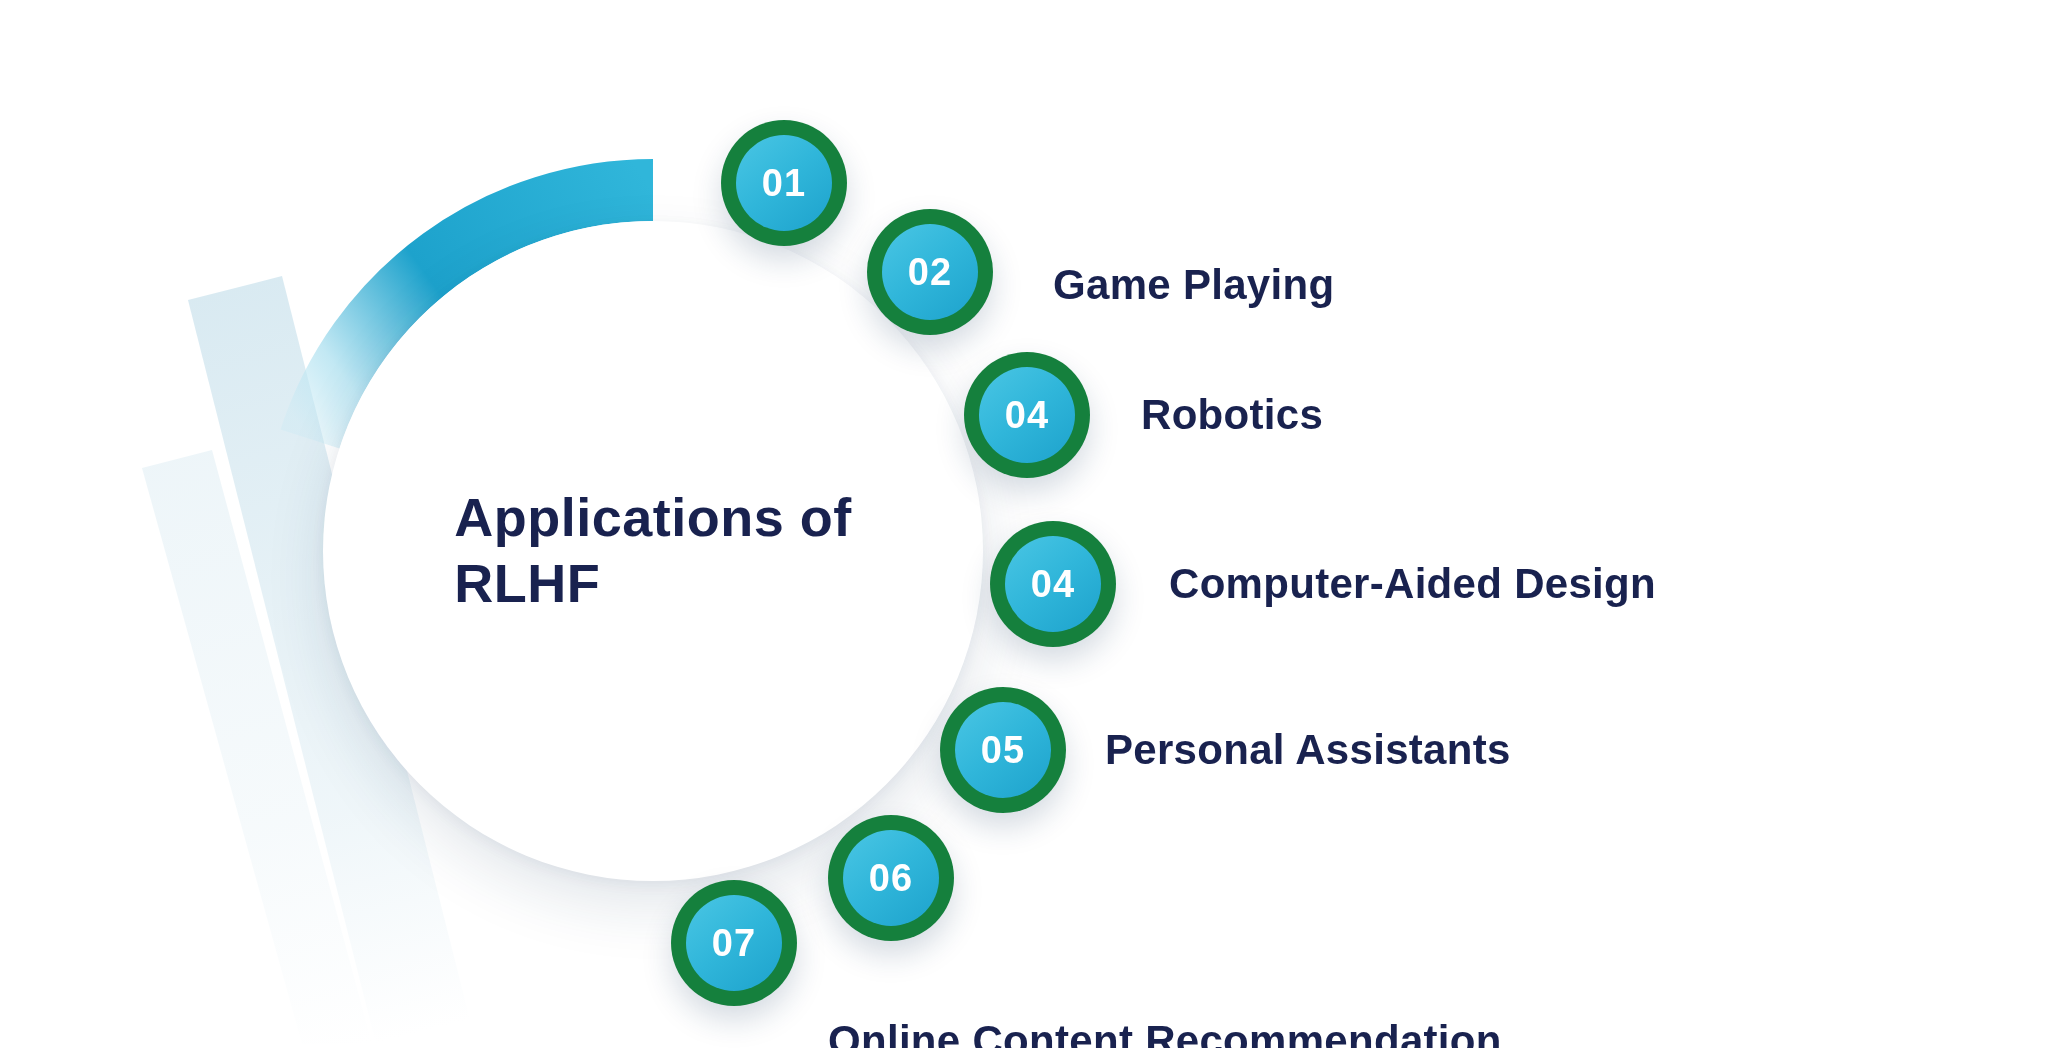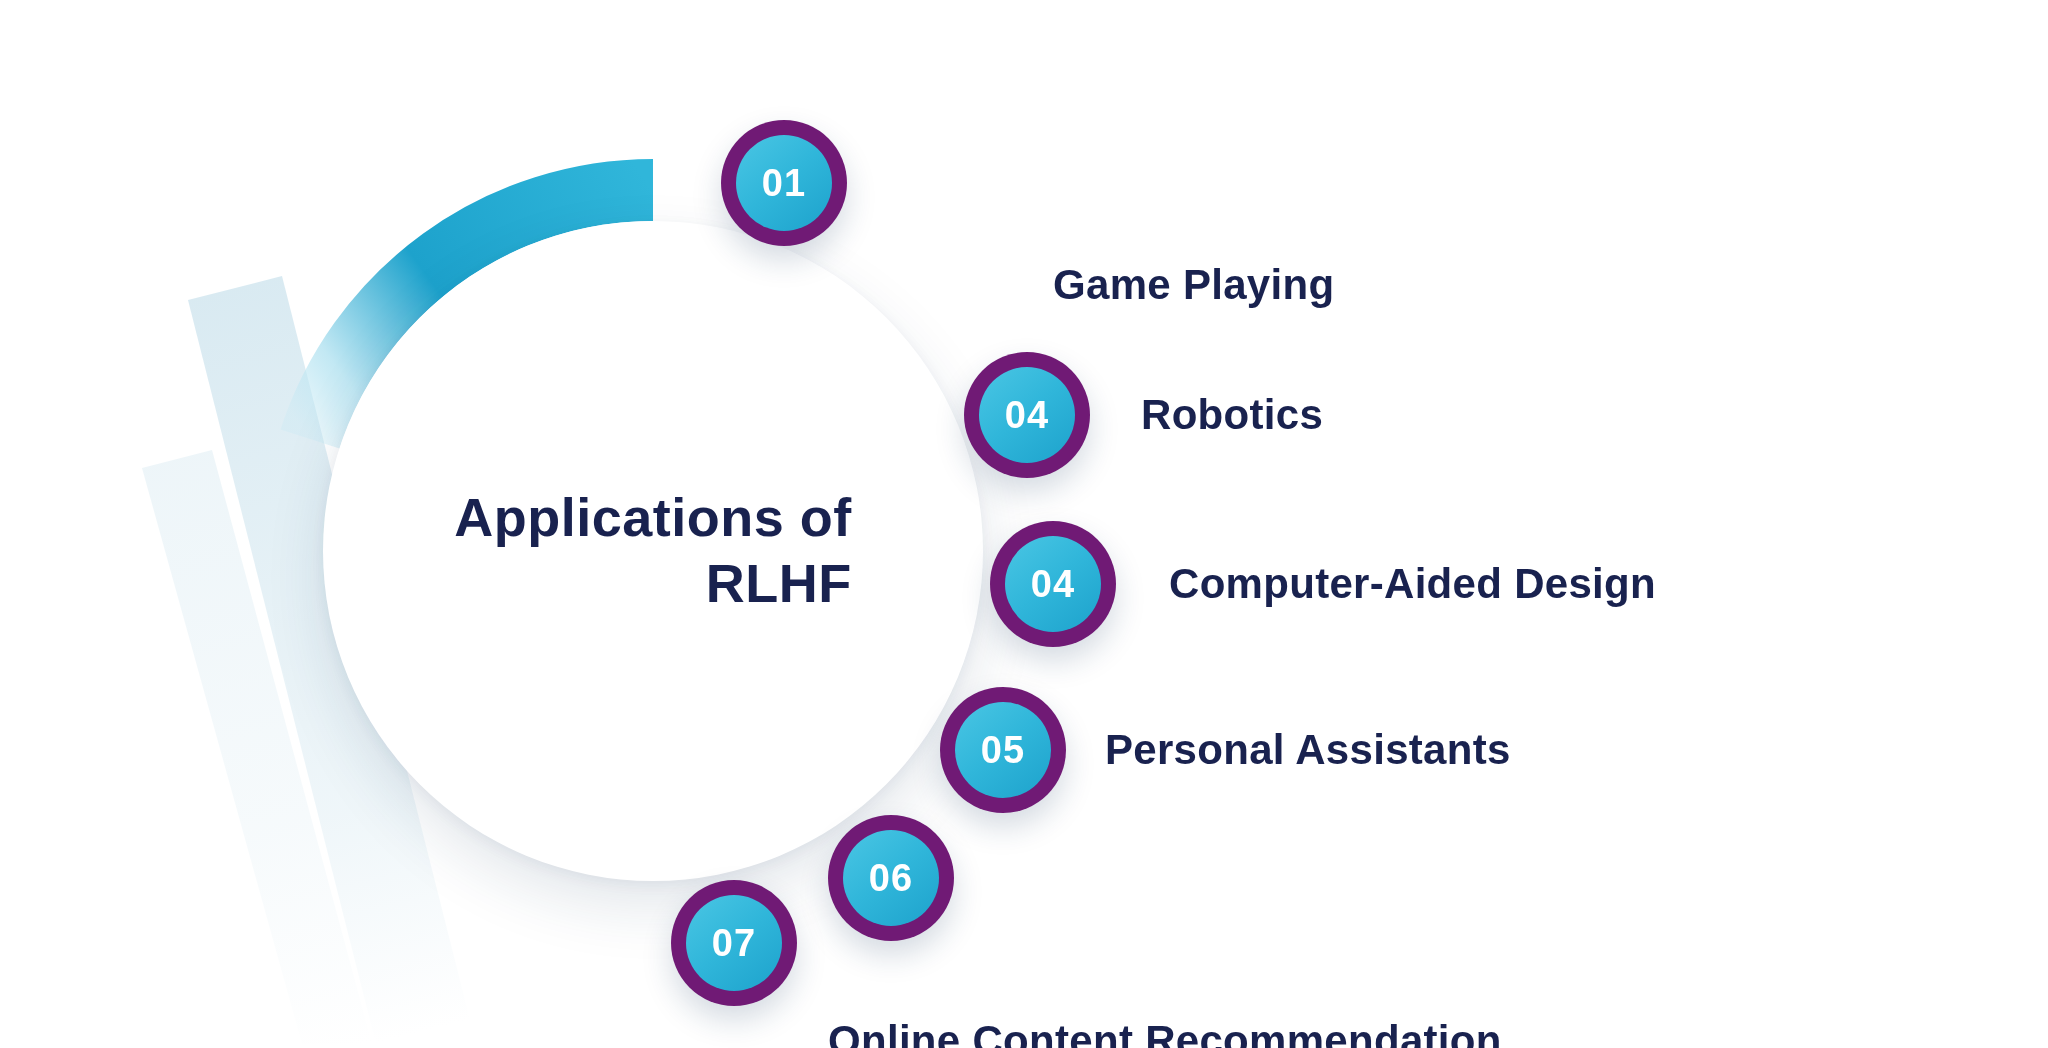--- a/index.html
+++ b/index.html
@@ -16,25 +16,25 @@
   body{font-family:"Liberation Sans","DejaVu Sans",sans-serif;}
   .stage{position:relative;width:2048px;height:1048px;background:var(--background);overflow:hidden}
   .decor{position:absolute;inset:0;width:2048px;height:1048px}
   .central-circle{
     position:absolute;left:653px;top:551px;width:660px;height:660px;border-radius:50%;
     background:#fff;transform:translate(-50%,-50%);
     box-shadow:0 26px 60px rgba(23,58,94,.12),0 4px 14px rgba(23,58,94,.06);
   }
   .title{
     position:absolute;left:653px;top:551px;transform:translate(-50%,-50%);
-    text-align:right;color:var(--navy);font-size:54px;font-weight:700;
+    text-align:left;color:var(--navy);font-size:54px;font-weight:700;
     line-height:1.22;letter-spacing:.5px;white-space:nowrap;
   }
   .badge{
-    position:absolute;width:126px;height:126px;border-radius:50%;background:#701a75;
+    position:absolute;width:126px;height:126px;border-radius:50%;background:#15803d;
     transform:translate(-50%,-50%);display:flex;align-items:center;justify-content:center;
     box-shadow:0 14px 30px rgba(23,58,94,.18);
   }
   .badge-num{
     width:96px;height:96px;border-radius:50%;display:flex;align-items:center;justify-content:center;
     color:#fff;font-size:38px;font-weight:700;letter-spacing:1px;
     background:linear-gradient(140deg,var(--accent-bright) 0%,var(--accent) 48%,var(--accent-dark) 100%);
   }
   .label{
     position:absolute;transform:translateY(-50%);color:var(--navy);
@@ -69,20 +69,23 @@
 
   <div class="title">
     <div>Applications of</div>
     <div>RLHF</div>
   </div>
 
   <div class="badge" style="left:784px;top:183px">
     <div class="badge-num">01</div>
   </div>
 
+  <div class="badge" style="left:930px;top:272px">
+    <div class="badge-num">02</div>
+  </div>
   <div class="label" style="left:1053px;top:285px">Game Playing</div>
 
   <div class="badge" style="left:1027px;top:415px">
     <div class="badge-num">04</div>
   </div>
   <div class="label" style="left:1141px;top:415px">Robotics</div>
 
   <div class="badge" style="left:1053px;top:584px">
     <div class="badge-num">04</div>
   </div>

